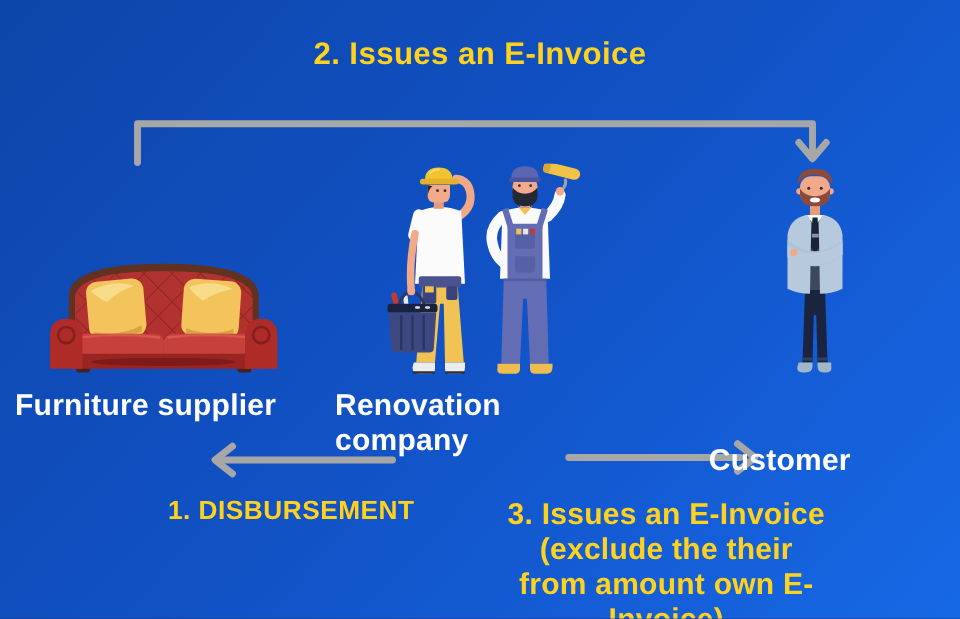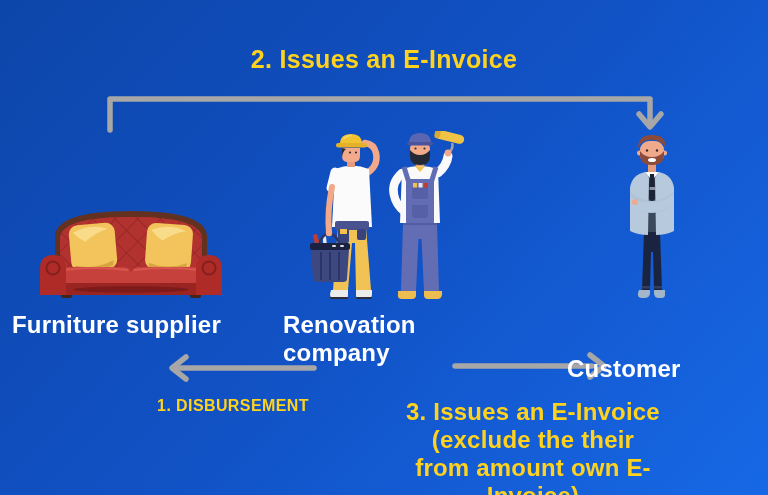--- a/index.html
+++ b/index.html
@@ -4,35 +4,35 @@
 <style>
   html,body{margin:0;padding:0;background:#0b3a8f;}
   .canvas{
     position:relative;width:768px;height:495px;overflow:hidden;
     background:linear-gradient(133deg,#0D46AA 0%,#1151C4 48%,#1768E6 100%);
     font-family:"Liberation Sans",sans-serif;
   }
   .yellow-label{color:#FFD21E;font-weight:800;}
   .white-label{color:#FFFFFF;font-weight:800;}
   .top-step{
-    position:absolute;top:45px;left:0;width:768px;text-align:center;
+    position:absolute;top:29px;left:0;width:768px;text-align:center;
     font-size:25px;letter-spacing:.3px;
   }
   .entity-label{position:absolute;top:311px;text-align:left;font-size:24px;letter-spacing:.2px;}
   #label-furniture{left:12px;width:240px;}
-  #label-renovation{left:283px;width:240px;}
+  #label-renovation{left:268px;width:240px;}
   #label-customer{left:567px;width:160px;margin-top:44px;}
   .fig{position:absolute;}
   #fig-sofa{left:36px;top:207px;width:190px;height:92px;}
   #fig-workers{left:302px;top:131px;width:164px;height:172px;}
   #fig-customer{left:618px;top:132px;width:68px;height:176px;}
   #arrow-layer{position:absolute;left:0;top:0;width:768px;height:495px;pointer-events:none;}
   .step1-text{
     position:absolute;top:397px;left:112px;width:242px;text-align:center;
-    font-size:16px;letter-spacing:.4px;
+    font-size:21px;letter-spacing:.4px;
   }
   .step3-text{
     position:absolute;top:398px;left:383px;width:300px;text-align:center;
     font-size:24px;line-height:28px;letter-spacing:.2px;
   }
 </style>
 </head>
 <body>
 
 <div class="canvas">

